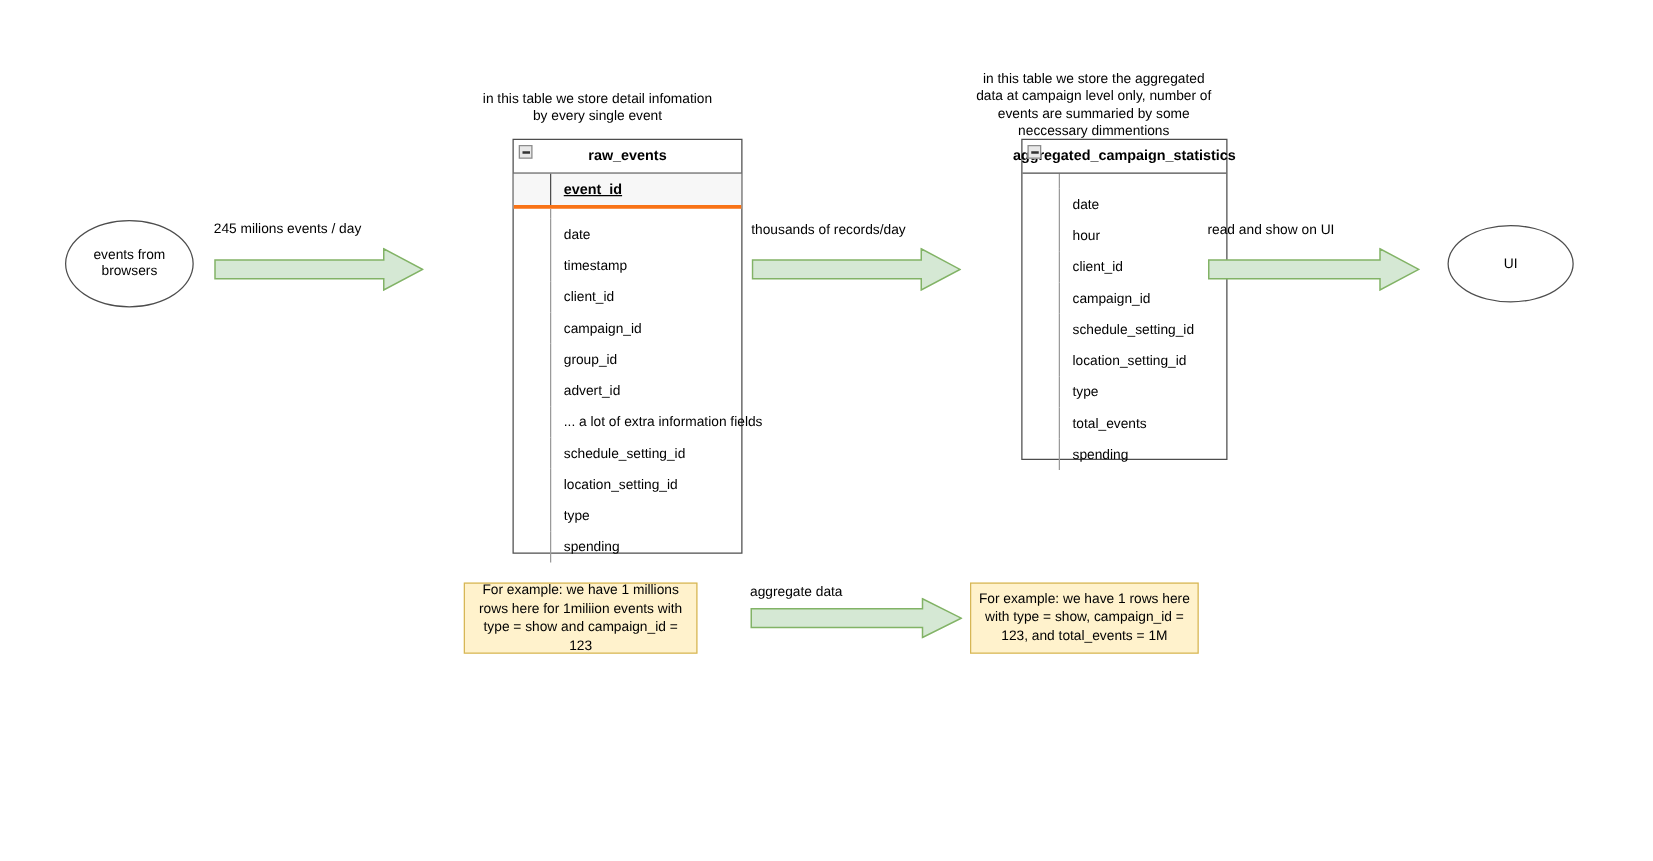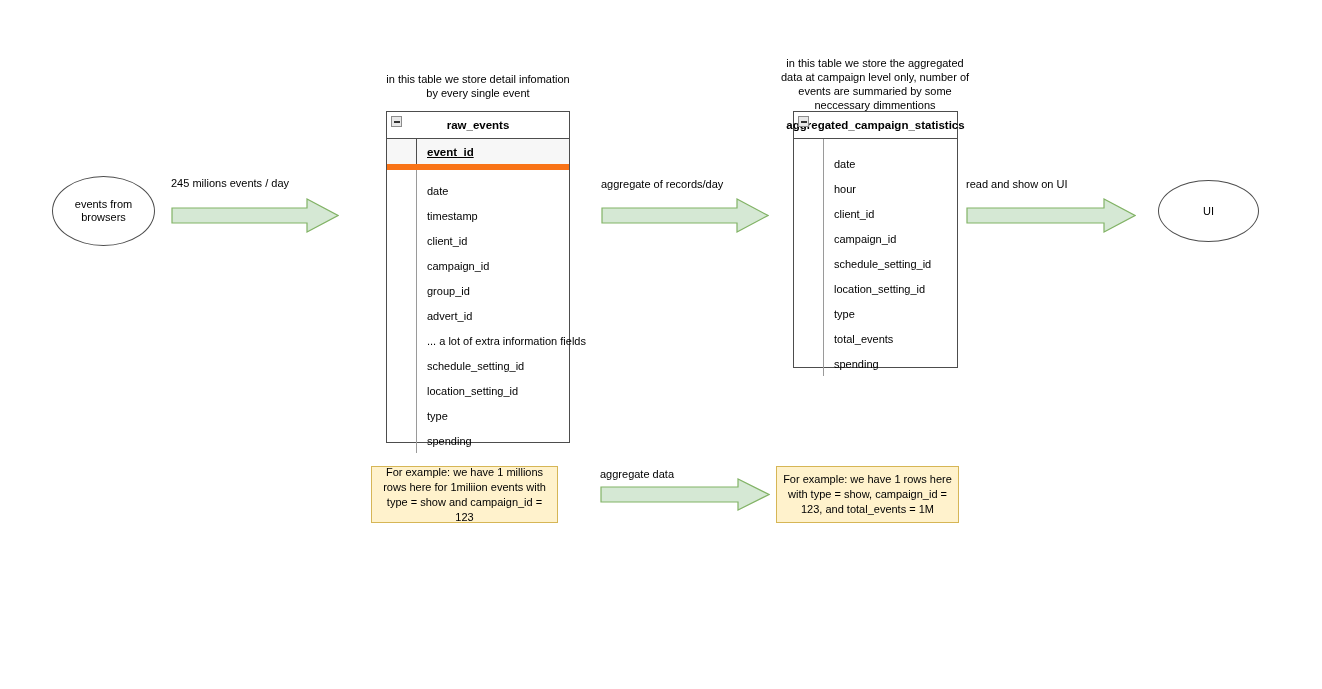--- a/index.html
+++ b/index.html
@@ -35,20 +35,21 @@
     font-size: 11px;
     line-height: 13px;
     color: #000;
   }
 
   
   .table-box {
     border: 1px solid #4d4d4d;
     background: #ffffff;
     box-sizing: border-box;
+    margin-left: 24px;
   }
   .table-title {
     position: relative;
     height: 26px;
     border-bottom: 1px solid #4d4d4d;
     display: flex;
     align-items: center;
     justify-content: center;
     font-size: 11.5px;
     font-weight: bold;
@@ -76,21 +77,21 @@
     display: block;
     width: 6px;
     height: 2px;
     background: #333;
   }
 
   .pk-row {
     position: relative;
     height: 25px;
     background: #f7f7f7;
-    border-bottom: 6px solid #f97316;
+    border-bottom: 3px solid #f97316;
     display: flex;
     align-items: center;
   }
   .pk-row .gutter,
   .field-row .gutter {
     width: 30px;
     flex: 0 0 30px;
     align-self: stretch;
     border-right: 1px solid #9a9a9a;
     box-sizing: border-box;
@@ -236,21 +237,21 @@
         <span class="field-label">spending</span>
       </div>
     </div>
   </div>
 
   <div class="arrow" style="left:601px; top:198px;">
     <svg width="168" height="35" viewBox="0 0 168 35" aria-hidden="true">
       <polygon points="1,10 136,10 136,1 167,17.5 136,34 136,25 1,25" fill="#d5e8d4" stroke="#82b366" stroke-width="1.2"></polygon>
     </svg>
   </div>
-  <div class="arrow-label" style="left:601px; top:178px; width:168px;">aggregate of records/day</div>
+  <div class="arrow-label" style="left:601px; top:178px; width:168px;">thousands of records/day</div>
 
   <div class="caption" style="left:777px; top:56px; width:196px;">in this table we store the aggregated data at campaign level only, number of events are summaried by some neccessary dimmentions</div>
 
   <div class="node table-box" style="left:793px; top:111px; width:165px; height:257px;">
 
     <div class="table-title overflow-title">
       <span class="collapse-icon"></span>
       <span>aggregated_campaign_statistics</span>
     </div>
 

